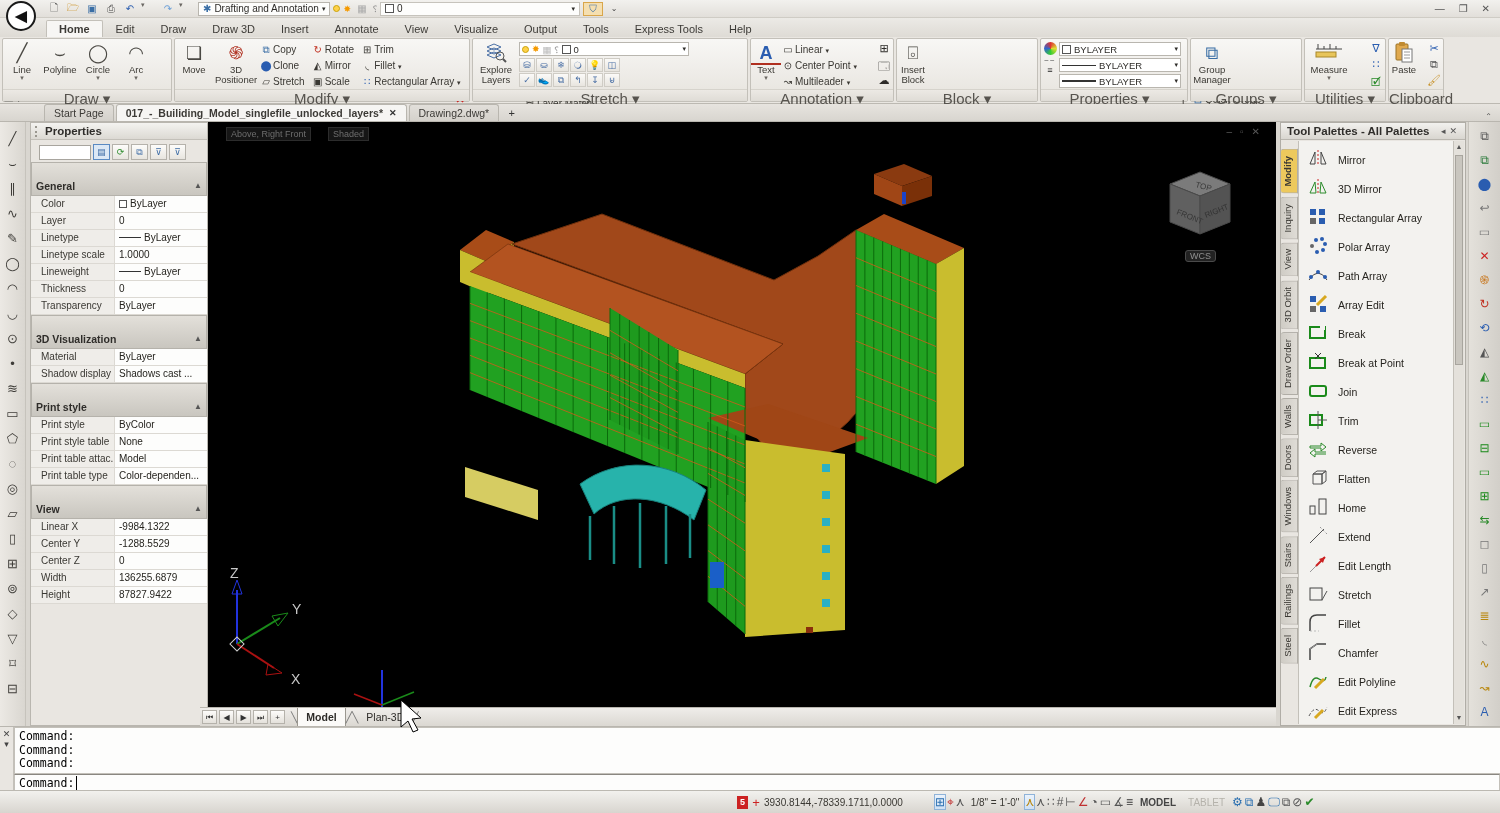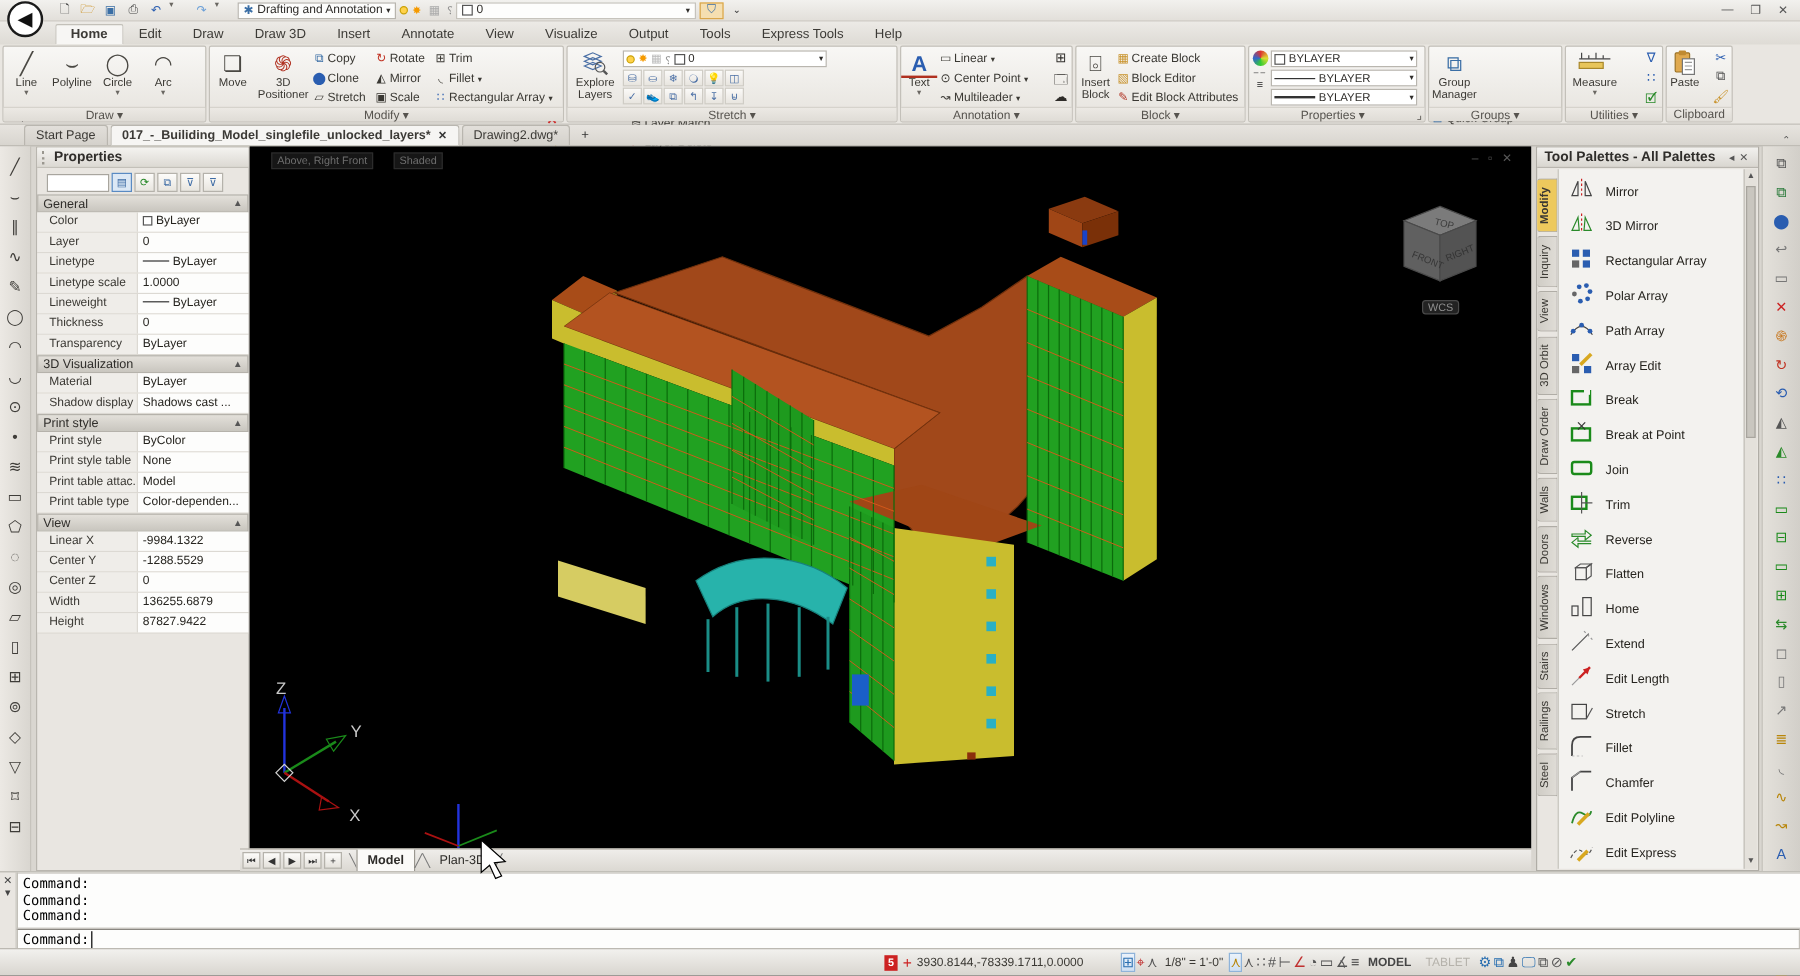--- a/index.html
+++ b/index.html
@@ -15,54 +15,54 @@
 .layerbox0{display:flex;align-items:center;gap:3px;border:1px solid #c6c3bc;background:#fdfdfc;height:14px;padding:0 4px;width:200px;font-size:10px}
 #apptitle{position:absolute;left:0;right:0;top:2px;text-align:center;color:#514e49;font-size:10.5px}
 #winbtns{margin-left:auto;display:flex;gap:14px;padding-right:10px;color:#555;font-size:10px;z-index:5}
 
 #tabrow{left:0;top:18px;width:1500px;height:19px;background:linear-gradient(#eceae6,#dedbd5);display:flex;align-items:flex-end;padding-left:46px}
 .rtab{padding:2px 12px;font-size:11px;color:#3c3a36;border:1px solid transparent;border-bottom:none}
 .rtab.active{background:#f7f6f4;border-color:#c3c0b9;border-radius:2px 2px 0 0;font-weight:bold}
 
 #ribbon{left:0;top:37px;width:1500px;height:67px;background:#e9e6e1;border-bottom:1px solid #bcb9b2}
 .panel{position:absolute;top:1px;height:64px;background:linear-gradient(#f8f7f5,#e6e3dd);border:1px solid #c3c0b9;border-radius:2px}
-.plabel{position:absolute;bottom:0;left:0;right:0;height:12px;text-align:center;font-size:10px;color:#56534e;border-top:1px solid #d6d3cc;background:linear-gradient(#ece9e4,#dfdcd6)}
+.plabel{position:absolute;bottom:0;left:0;right:0;height:12px;text-align:center;font-size:15px;color:#56534e;border-top:1px solid #d6d3cc;background:linear-gradient(#ece9e4,#dfdcd6)}
 .bigbtn{float:left;width:38px;height:50px;text-align:center;font-size:9.5px;color:#3a3833;padding-top:2px;line-height:10px}
 .bigbtn .bicon{display:block;height:24px;font-size:18px;line-height:24px;color:#4a4843}
 .caret{font-size:7px;color:#6a6762;display:block;line-height:5px}
 .smallrow{height:16px;line-height:16px;white-space:nowrap;font-size:10px;color:#3a3833}
 .smallrow .si{display:inline-block;width:14px;text-align:center;font-size:10px}
 .sidecol{float:left;width:18px;padding-top:3px;text-align:center}
 .sidecol div{height:16px;font-size:11px}
 .ddrow{display:flex;align-items:center;border:1px solid #b9b6af;background:#fff;height:14px;margin:2px 0;padding:0 2px;font-size:9.5px;gap:3px}
 .sw{display:inline-block;width:9px;height:9px;border:1px solid #555;background:#fff}
 .lnthin{display:inline-block;width:34px;border-top:1px solid #333}
 .lnthick{display:inline-block;width:34px;border-top:2px solid #333}
 .bulb{display:inline-block;width:7px;height:7px;border-radius:50%;background:#ffd24a;border:1px solid #caa20a}
 .sun{color:#f59a00;font-size:9px}
 .lock{color:#8a8a8a;font-size:9px}
 .gridbtn{display:inline-block;width:16px;height:14px;border:1px solid #cfccc5;background:linear-gradient(#fbfaf8,#e8e5df);font-size:9px;text-align:center;line-height:13px;color:#4a6fa5;margin:0 1px 1px 0}
 
-#doctabs{left:0;top:104px;width:1500px;height:18px;background:linear-gradient(#e7e4df,#d8d5cf);border-bottom:1px solid #b9b6af;display:flex;align-items:flex-end;padding-left:20px}
+#doctabs{left:0;top:104px;width:1500px;height:18px;background:linear-gradient(#e7e4df,#d8d5cf);border-bottom:1px solid #b9b6af;display:flex;align-items:flex-end;padding-left:44px}
 .dtab{height:17px;line-height:16px;padding:0 9px;font-size:10.5px;color:#3c3a36;border:1px solid #b9b6af;border-bottom:none;background:linear-gradient(#e2dfda,#d4d1cb);margin-right:2px;border-radius:3px 3px 0 0;display:flex;align-items:center;gap:6px}
 .dtab.active{background:#f6f5f3;font-weight:bold}
 .dtab .x{font-size:9px;color:#333}
 
 #lefttools{left:0;top:122px;width:26px;height:604px;background:linear-gradient(90deg,#ece9e4,#d9d6d0);border-right:1px solid #c6c3bc;text-align:center;padding-top:4px}
 #lefttools div{height:25px;font-size:13px;color:#3f3d39;line-height:25px}
 
 #props{left:30px;top:122px;width:178px;height:604px;background:#e9e6e1;border:1px solid #b9b6af}
 #propshead{height:17px;background:linear-gradient(#f4f3f0,#dcd9d3);border-bottom:1px solid #c3c0b9;font-weight:bold;font-size:11.5px;padding-left:14px;line-height:16px;color:#2f2d2a}
 .grip{position:absolute;left:4px;top:3px;width:4px;height:11px;border-left:2px dotted #9a978f}
 #propsearch{display:flex;gap:2px;padding:4px 4px 2px 8px;align-items:center}
 #propsearch input{width:52px;height:15px;border:1px solid #a8a59e;font-size:10px;padding:0 2px}
 .pbtn{width:17px;height:16px;border:1px solid #b5b2ab;background:linear-gradient(#fdfcfa,#e8e5df);font-size:9px;text-align:center;line-height:15px;color:#3e6ca5}
 .pbtn.on{border-color:#5a8ac2;background:#dce8f5}
 #proptree{margin:3px 6px;height:152px;background:#fcfbfa;border:1px solid #b5b2ab;font-size:10.5px;padding:3px}
-.secthead{height:15px;background:linear-gradient(#e3e0da,#c9c6bf);border:1px solid #b5b2ab;font-weight:normal;font-size:10.5px;padding:0 4px;line-height:14px;color:#2f2d2a;display:flex}
+.secthead{height:29px;background:linear-gradient(#e3e0da,#c9c6bf);border:1px solid #b5b2ab;font-weight:bold;font-size:10.5px;padding:16px 4px;line-height:14px;color:#2f2d2a;display:flex}
 .secthead .up{margin-left:auto;font-size:8px;color:#555}
 .prow{display:flex;height:17px;border-bottom:1px solid #dcd9d3;font-size:10px}
 .prow .pl{width:84px;background:#efede9;padding:2px 2px 0 10px;border-right:1px solid #dcd9d3;color:#3a3833;overflow:hidden;white-space:nowrap}
 .prow .pv{flex:1;background:#fdfdfc;padding:2px 0 0 4px;color:#26241f;overflow:hidden;white-space:nowrap}
 .pv .sw{width:8px;height:8px;margin-right:3px;vertical-align:-1px}
 .pv .ln{display:inline-block;width:22px;border-top:1px solid #333;margin-right:3px;vertical-align:3px}
 
 #viewport{left:208px;top:122px;width:1068px;height:585px;background:#000;overflow:hidden}
 .ovl{position:absolute;top:5px;font-size:9px;color:#6e6e6e;background:#161616;border:1px solid #2c2c2c;padding:1px 4px}
 #mdibtns{position:absolute;right:8px;top:4px;color:#585858;font-size:10px;letter-spacing:8px}
@@ -237,25 +237,20 @@
     <div class="sidecol" style="float:right">
       <div>⊞</div>
       <div>🗔</div>
       <div>☁</div>
     </div>
     <div class="plabel"><span>Annotation</span> ▾</div>
   </div>
 
   <div class="panel" style="left:896px;width:142px">
     <div class="bigbtn" style="width:32px"><span class="bicon">⌻</span><span>Insert Block</span></div>
-    <div style="float:left;padding-top:3px">
-      <div class="smallrow"><span class="si" style="color:#c8922a">▦</span><span>Create Block</span></div>
-      <div class="smallrow"><span class="si" style="color:#c8922a">▧</span><span>Block Editor</span></div>
-      <div class="smallrow"><span class="si" style="color:#b03020">✎</span><span>Edit Block Attributes</span></div>
-    </div>
     <div class="plabel"><span>Block</span> ▾</div>
   </div>
 
   <div class="panel" style="left:1040px;width:148px">
     <div style="float:left;width:18px;text-align:center;padding-top:2px">
       <div style="width:13px;height:13px;border-radius:50%;margin:1px auto;background:conic-gradient(#d33,#dd3,#3c3,#36c,#d33)"></div>
       <div style="font-size:8px;letter-spacing:1px;color:#555">−−</div>
       <div style="font-size:9px;color:#222">≡</div>
     </div>
     <div style="float:left;width:122px;padding-top:1px">

